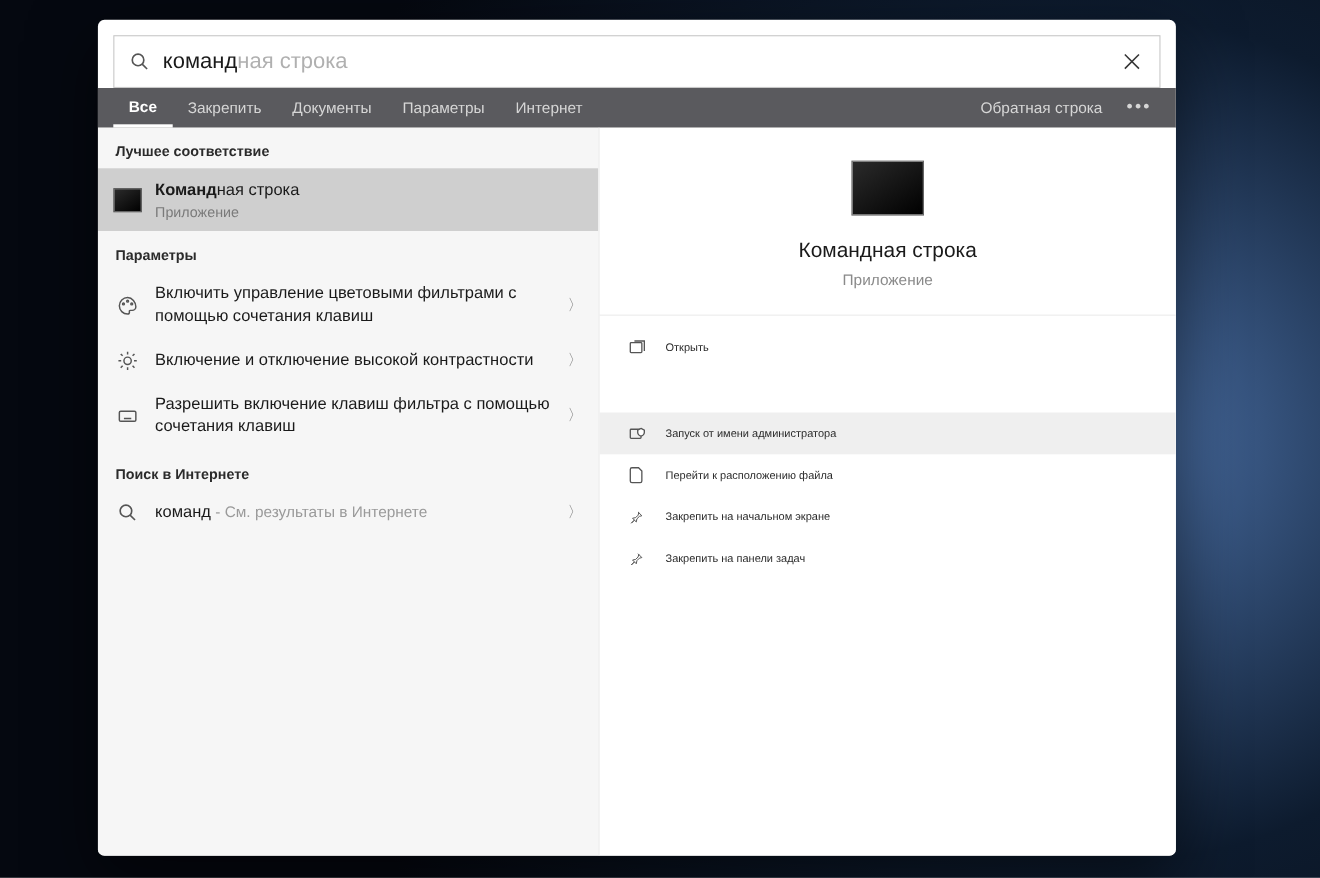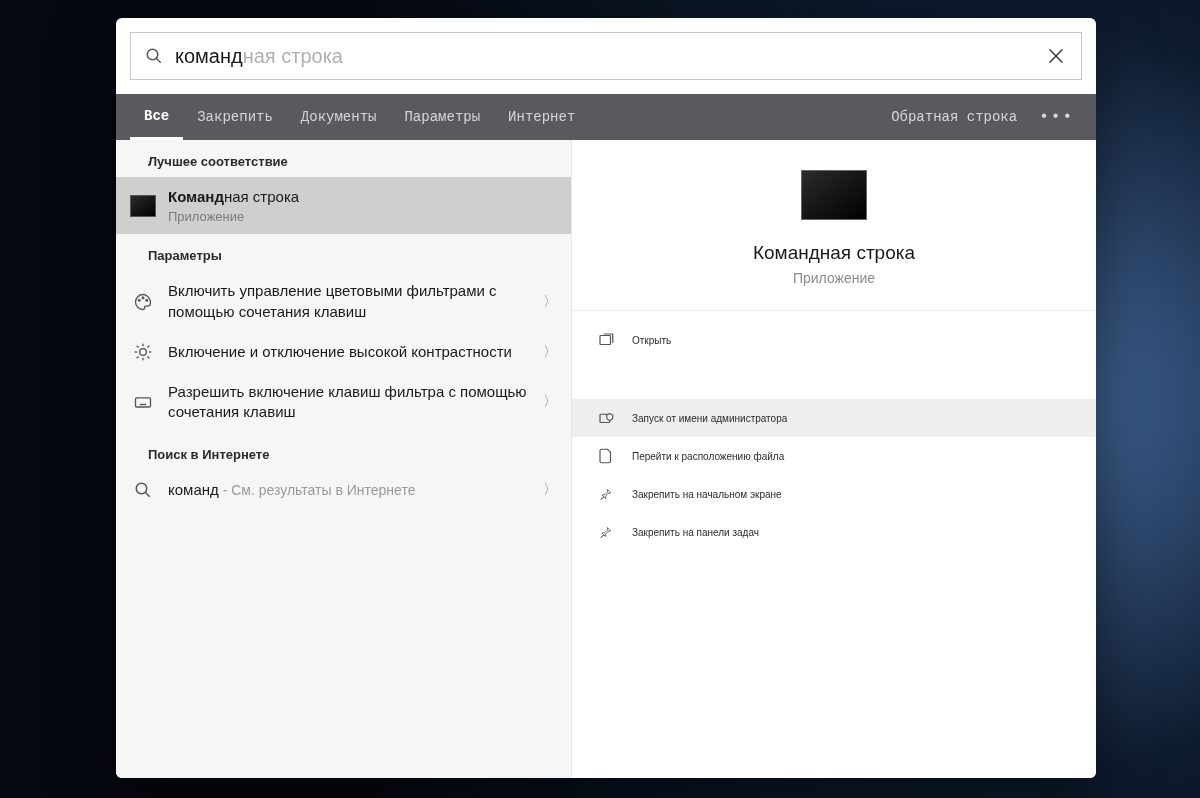--- a/index.html
+++ b/index.html
@@ -6,21 +6,21 @@
   body {
     font-family: "Segoe UI", Tahoma, sans-serif;
     background: radial-gradient(circle at 85% 50%, #4a6fa5 0%, #0d1b2e 35%, #050810 70%);
     width: 1200px;
     height: 798px;
     overflow: hidden;
     position: relative;
   }
   .search-window {
     position: absolute;
-    left: 116px;
+    left: 89px;
     top: 18px;
     width: 980px;
     height: 760px;
     background: #fff;
     border-radius: 6px;
     box-shadow: 0 20px 60px rgba(0,0,0,0.55);
     display: flex;
     flex-direction: column;
     overflow: hidden;
   }
@@ -51,26 +51,24 @@
   .typed { color: #1a1a1a; }
   .suggest { color: #b0b0b0; }
   .clear-x {
     width: 22px; height: 22px;
     cursor: pointer;
     flex: none;
   }
   
   .tabs {
     background: #5a5a5e;
-    height: 46px;
+    height: 36px;
     display: flex;
     align-items: center;
     padding: 0 14px;
-    margin-top: 14px;
-    font-family: Liberation Mono, monospace;
   }
   .tab {
     color: #d6d6d6;
     font-size: 14px;
     padding: 0 14px;
     height: 100%;
     display: flex;
     align-items: center;
     cursor: pointer;
   }
@@ -111,21 +109,21 @@
     flex: 1;
     background: #fff;
     border-left: 1px solid #e8e8e8;
     display: flex;
     flex-direction: column;
   }
   .section-head {
     font-size: 13px;
     font-weight: 600;
     color: #2b2b2b;
-    padding: 14px 18px 8px 32px;
+    padding: 14px 18px 8px 16px;
   }
   .result-item {
     display: flex;
     align-items: center;
     padding: 10px 14px;
     cursor: pointer;
   }
   .result-item.selected { background: #cfcfcf; }
   .result-ico {
     width: 26px;

